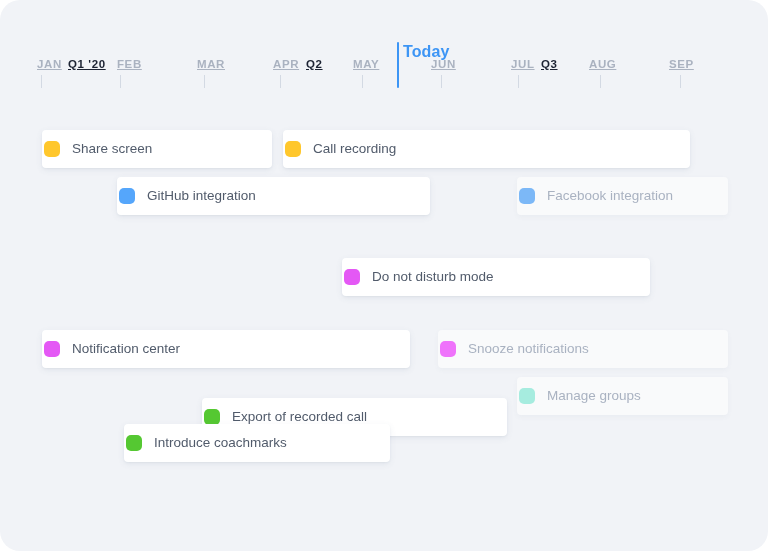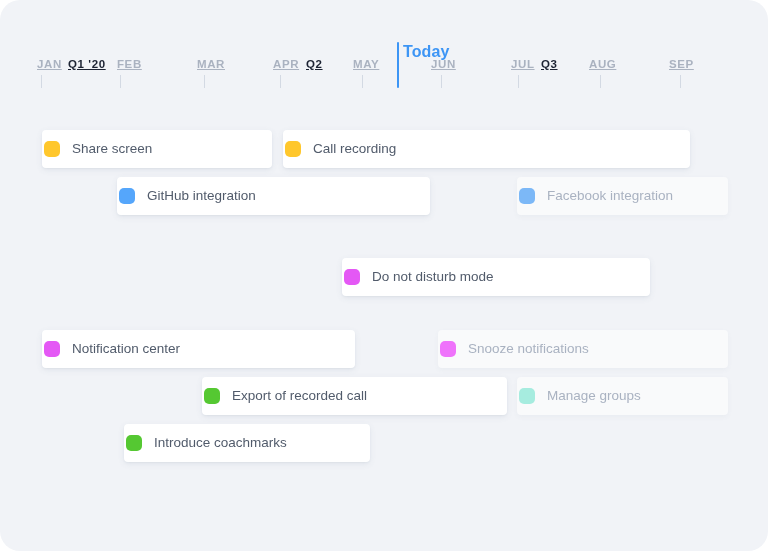--- a/index.html
+++ b/index.html
@@ -163,35 +163,35 @@
         <div class="task-label">Facebook integration</div>
       </div>
       <div class="task-bar" style="left: 117px; top: 177px; width: 313px;">
         <div class="swatch" style="background: rgb(85, 166, 251);"></div>
         <div class="task-label">GitHub integration</div>
       </div>
       <div class="task-bar" style="left: 342px; top: 224px; width: 308px; margin-top: 34px;">
         <div class="swatch" style="background: rgb(228, 88, 245);"></div>
         <div class="task-label">Do not disturb mode</div>
       </div>
-      <div class="task-bar" style="left: 42px; top: 330px; width: 313px;">
+      <div class="task-bar" style="left: 42px; top: 330px; width: 368px;">
         <div class="swatch" style="background: rgb(228, 88, 245);"></div>
         <div class="task-label">Notification center</div>
       </div>
       <div class="task-bar faded" style="left: 438px; top: 330px; width: 290px;">
         <div class="swatch" style="background: rgb(239, 115, 251);"></div>
         <div class="task-label">Snooze notifications</div>
       </div>
-      <div class="task-bar" style="left: 202px; top: 377px; width: 305px;">
+      <div class="task-bar" style="left: 202px; top: 398px; width: 305px;">
         <div class="swatch" style="background: rgb(85, 200, 50);"></div>
         <div class="task-label">Export of recorded call</div>
       </div>
       <div class="task-bar faded" style="left: 517px; top: 377px; width: 211px;">
         <div class="swatch" style="background: rgb(166, 236, 223);"></div>
         <div class="task-label">Manage groups</div>
       </div>
-      <div class="task-bar" style="left: 124px; top: 424px; width: 246px;">
+      <div class="task-bar" style="left: 124px; top: 424px; width: 266px;">
         <div class="swatch" style="background: rgb(85, 200, 50);"></div>
         <div class="task-label">Introduce coachmarks</div>
       </div>
     </div>
 
 </div>
 
 </body></html>

